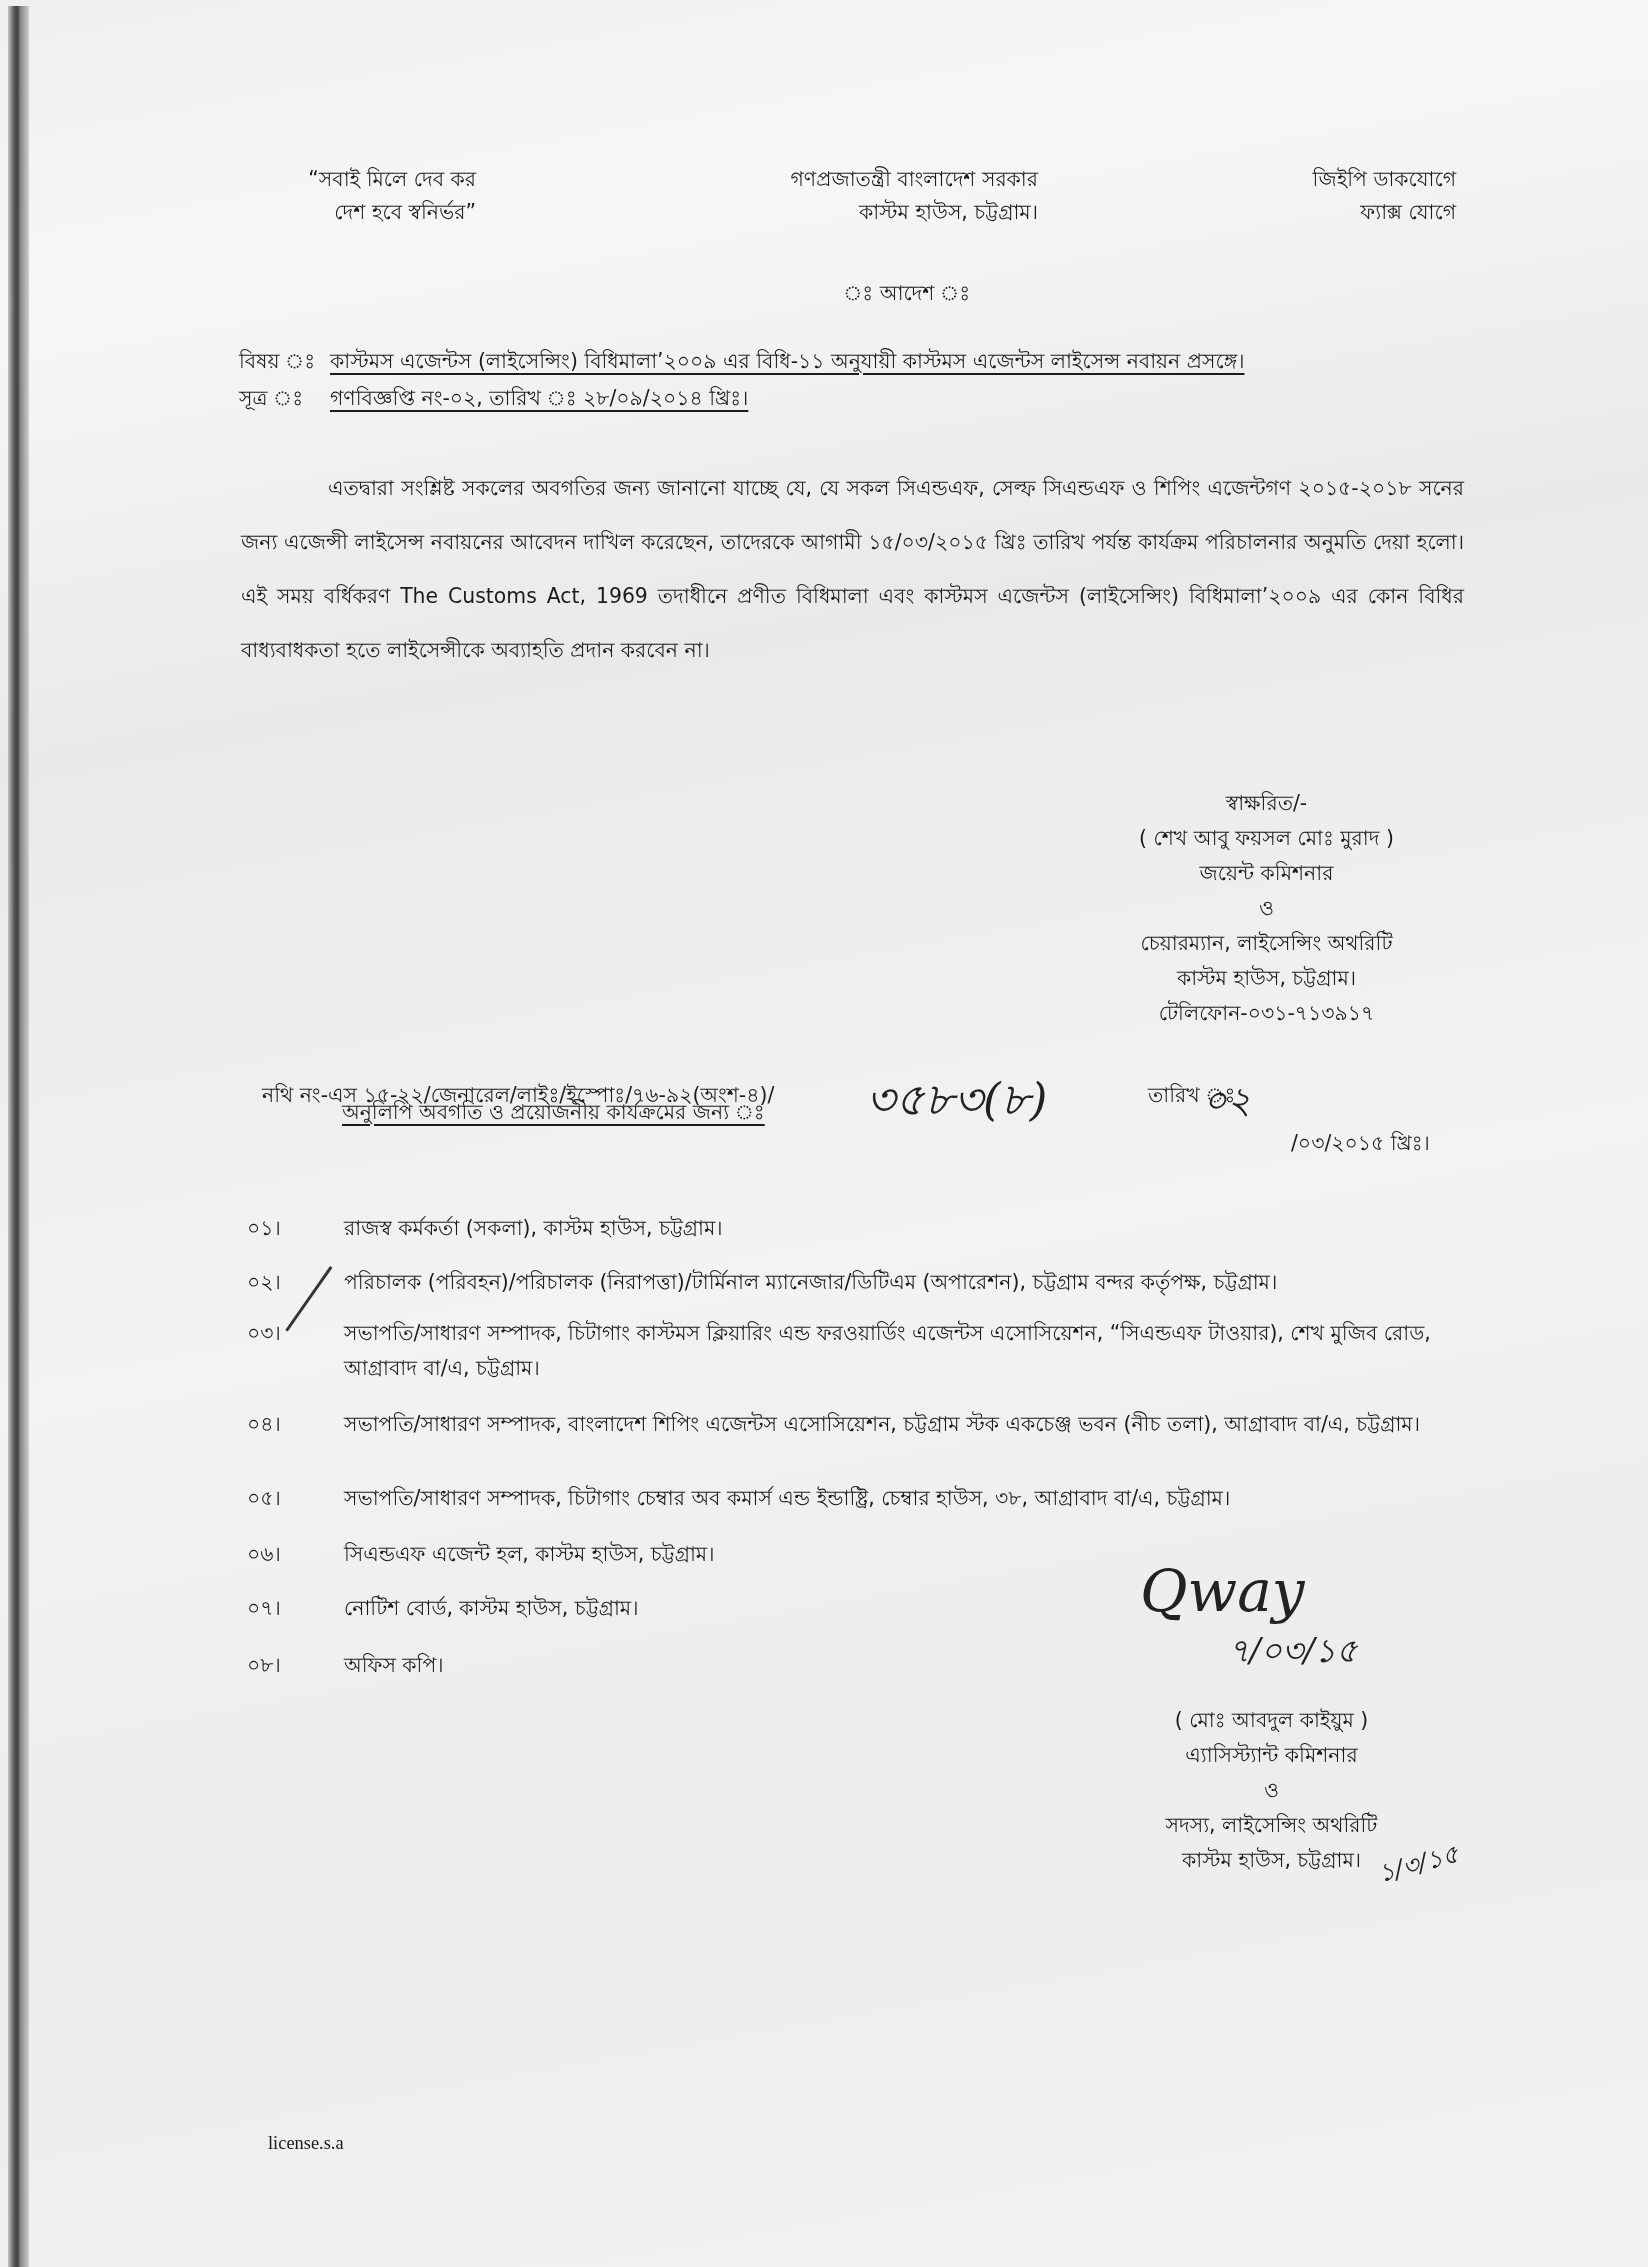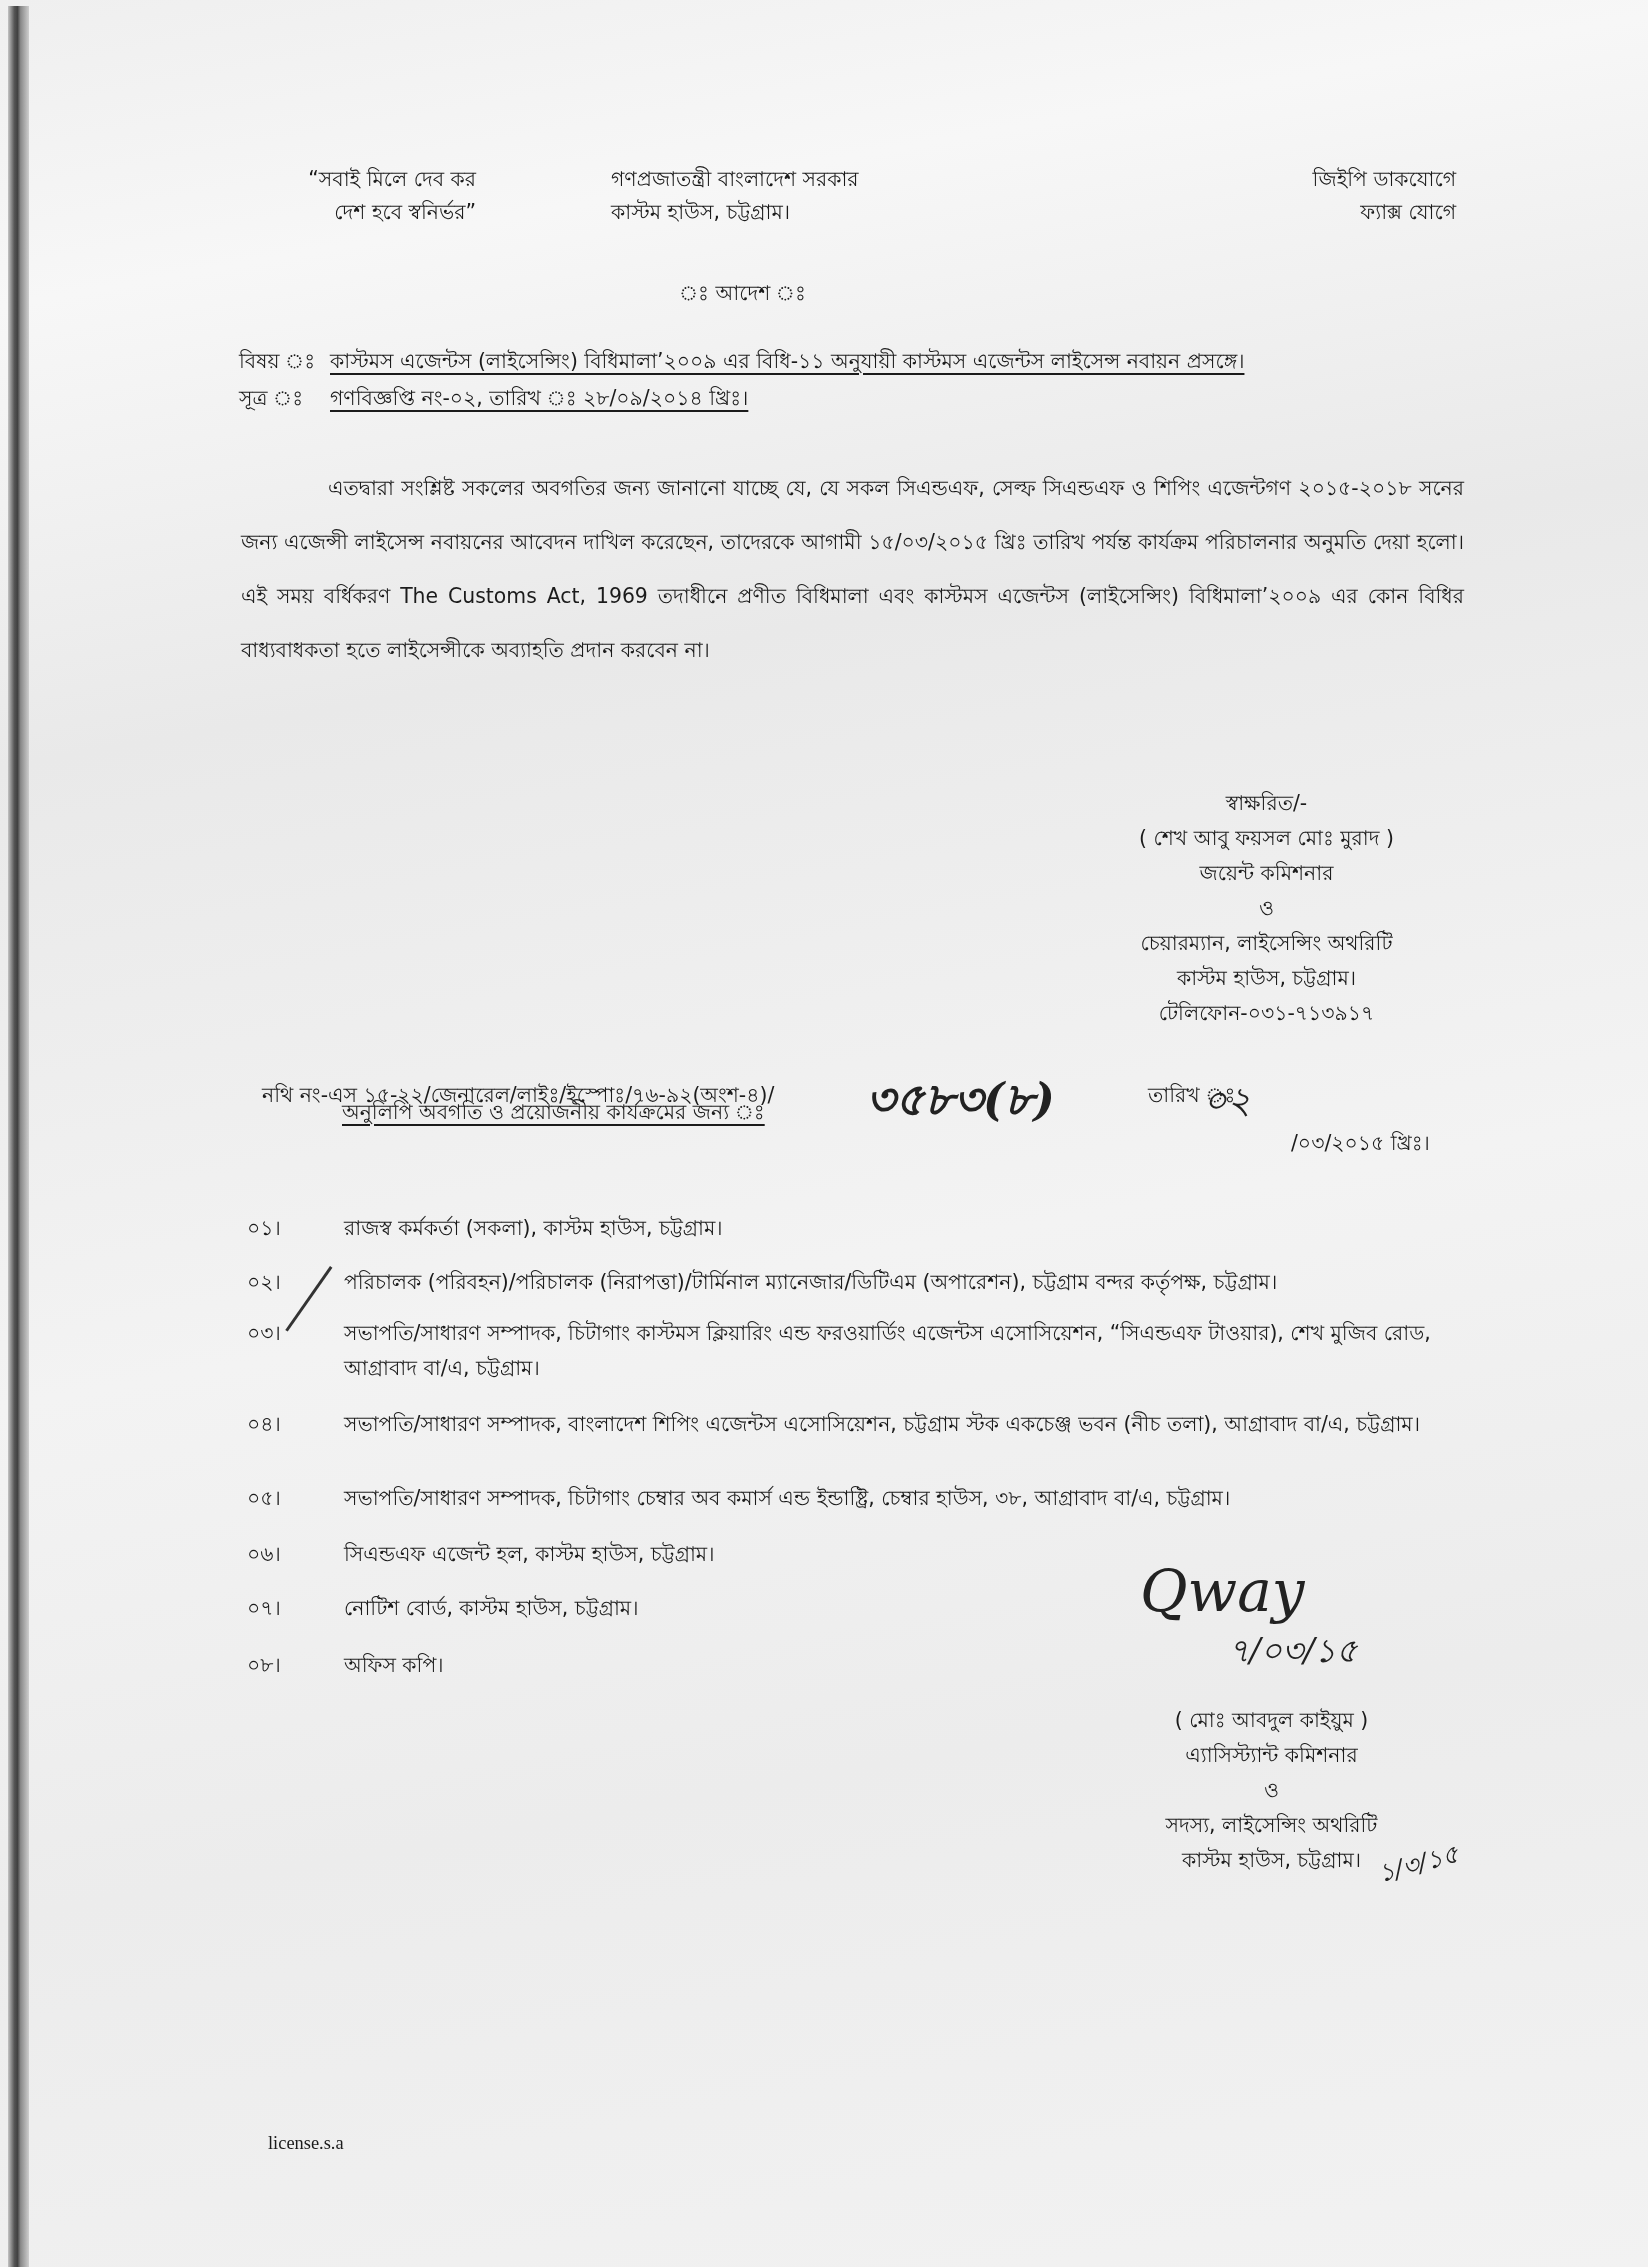--- a/index.html
+++ b/index.html
@@ -9,21 +9,21 @@
     font-family: "DejaVu Sans", "Liberation Sans", sans-serif;
     color: #1b1b1b;
   }
   .margin-bar {
     position: absolute; left: 7.8px; top: 5.8px; width: 21.3px; height: 2261px;
     background: linear-gradient(90deg, #bdbdbd 0%, #3a3a3a 30%, #222 45%, #777 60%, #c8c8c8 100%);
     opacity: .85;
   }
   .abs { position: absolute; white-space: nowrap; }
   .t { font-size: 20.4px; line-height: 1.2; }
-  .center { text-align: left; }
+  .center { text-align: right; }
   .right { text-align: right; }
   .u { text-decoration: underline; text-underline-offset: 4.9px; }
   .hand {
     font-family: "DejaVu Serif", serif; font-style: italic; color: #222;
   }
   .para {
     position: absolute; left: 241px; width: 1223px; font-size: 20.4px;
     line-height: 54px; text-align: justify; text-indent: 87px;
   }
   .list-row { position: absolute; left: 247px; width: 1242px; font-size: 20.4px; line-height: 35px; }
@@ -62,21 +62,21 @@
   <div>স্বাক্ষরিত/-</div>
   <div>( শেখ আবু ফয়সল মোঃ মুরাদ )</div>
   <div>জয়েন্ট কমিশনার</div>
   <div>ও</div>
   <div>চেয়ারম্যান, লাইসেন্সিং অথরিটি</div>
   <div>কাস্টম হাউস, চট্টগ্রাম।</div>
   <div>টেলিফোন-০৩১-৭১৩৯১৭</div>
 </div>
 
 <div class="abs t" style="left:262px; top:1083px;">নথি নং-এস ১৫-২২/জেনারেল/লাইঃ/ইস্পোঃ/৭৬-৯২(অংশ-৪)/</div>
-<div class="abs hand" style="left:866px; top:1065px; font-size:45px;font-weight:bold;">৩৫৮৩(৮)</div>
+<div class="abs hand" style="left:866px; top:1065px; font-size:45px;">৩৫৮৩(৮)</div>
 <div class="abs t" style="left:1112px; top:1083px;margin-left:36px;">তারিখ ঃ</div>
 <div class="abs hand" style="left:1203px; top:1071px; font-size:37px;">০২</div>
 <div class="abs t" style="left:1291px; top:1083px;margin-top:48px;">/০৩/২০১৫ খ্রিঃ।</div>
 
 <div class="abs t u" style="left:342px; top:1100px;">অনুলিপি অবগতি ও প্রয়োজনীয় কার্যক্রমের জন্য ঃ</div>
 
 <div class="list-row" style="top:1211px;">
   <span class="list-num">০১।</span>
   <span class="list-text">রাজস্ব কর্মকর্তা (সকলা), কাস্টম হাউস, চট্টগ্রাম।</span>
 </div>

